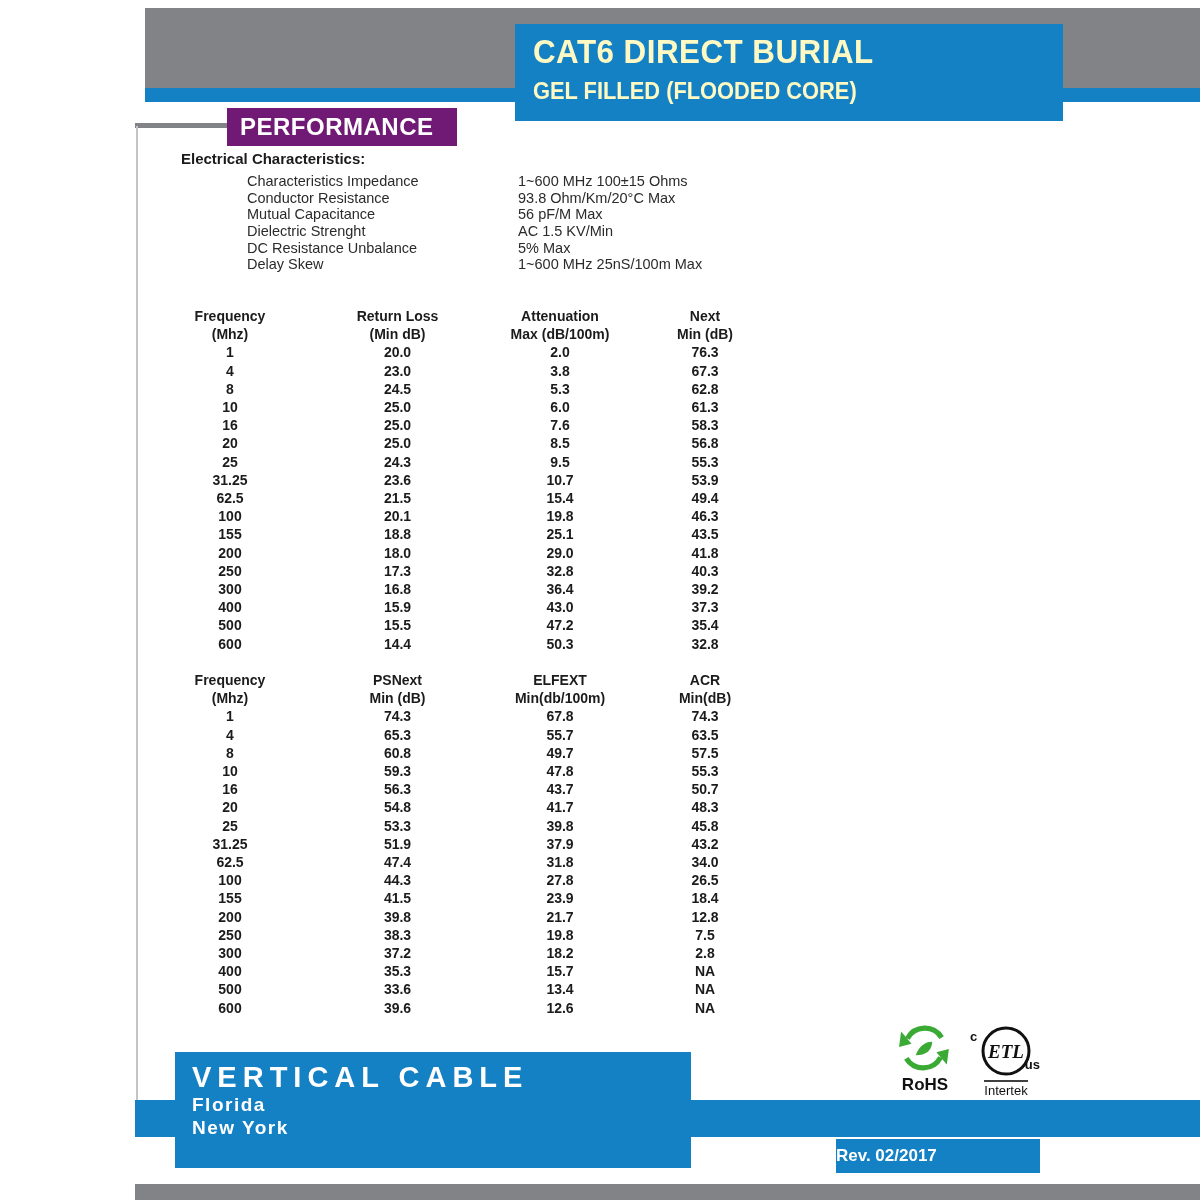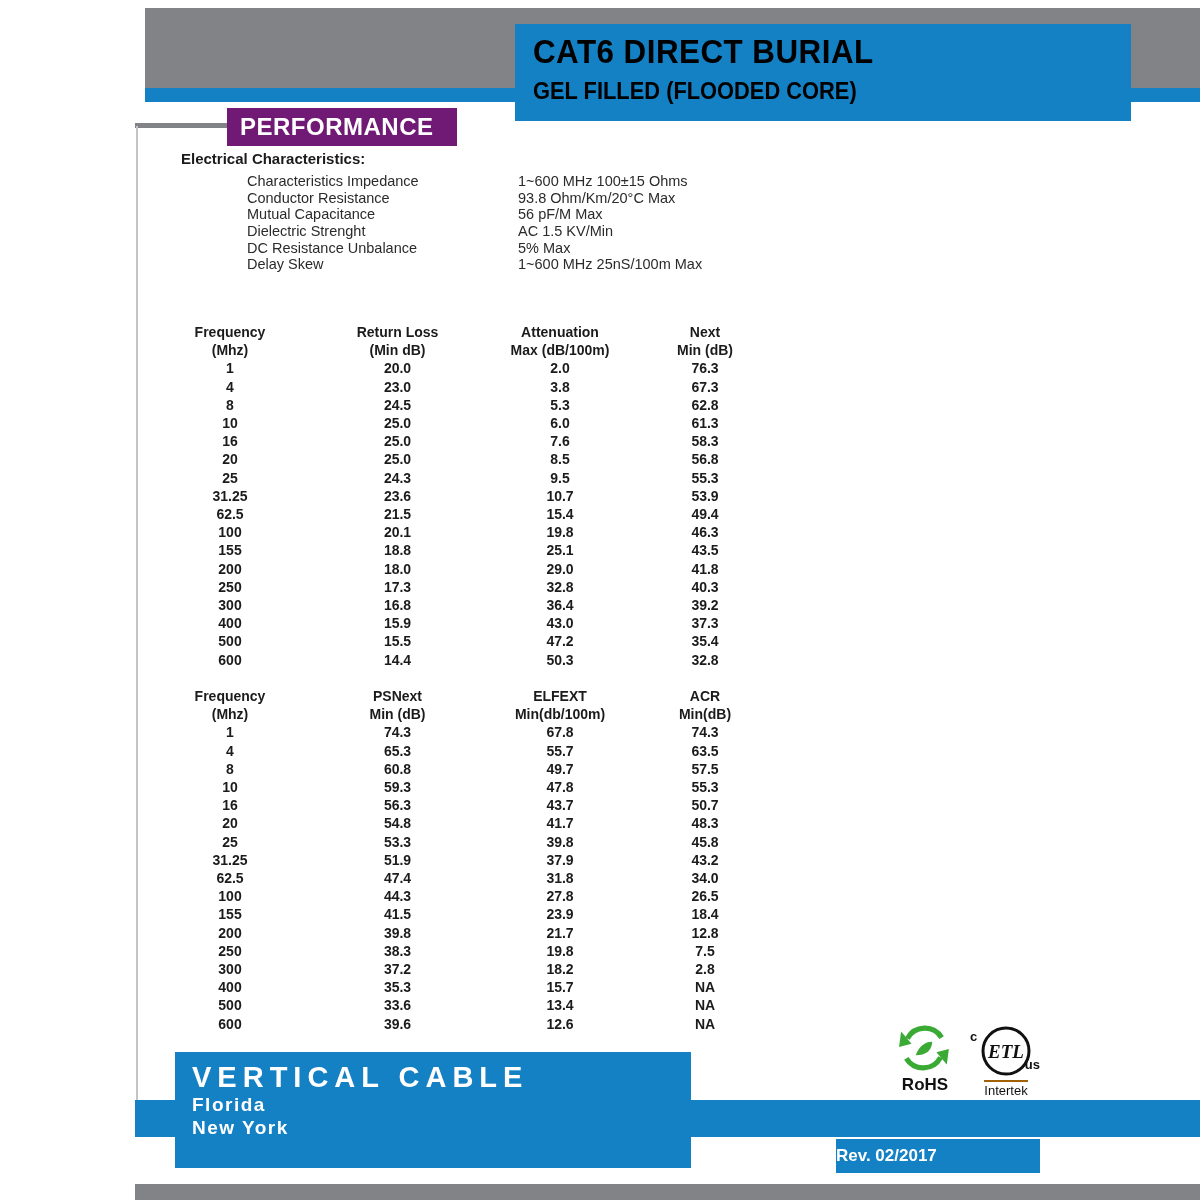--- a/index.html
+++ b/index.html
@@ -2,37 +2,37 @@
 <html><head>
 <meta charset="utf-8">
 <style>
   * { margin:0; padding:0; box-sizing:border-box; }
   html,body { width:1200px; height:1200px; background:#fff; font-family:"Liberation Sans", sans-serif; }
   .page { position:relative; width:1200px; height:1200px; background:#fff; overflow:hidden; }
 
   
   .top-gray-band { position:absolute; left:145px; top:8px; width:1055px; height:80px; background:#818386; }
   .top-blue-strip { position:absolute; left:145px; top:88px; width:1055px; height:14px; background:#1581c5; }
-  .title-box { position:absolute; left:515px; top:24px; width:616px; height:97px; background:#1581c5; color:#000000; padding:9px 8px 0 18px; }
+  .title-box { position:absolute; left:515px; top:24px; width:548px; height:97px; background:#1581c5; color:#fef9c3; padding:9px 8px 0 18px; }
   .title1 { font-size:33px; font-weight:bold; transform:scaleX(.95); transform-origin:left center; letter-spacing:.5px; }
   .title2 { font-size:23px; font-weight:bold; margin-top:7px; transform:scaleX(.95); transform-origin:left center; }
 
   .perf-line { position:absolute; left:135px; top:123px; width:93px; height:5px; background:#818386; }
   .left-rule { position:absolute; left:136px; top:126px; width:2px; height:974px; background:#c3c4c6; }
   .perf-badge { position:absolute; left:227px; top:108px; width:230px; height:38px; background:#701a75; color:#fff;
                 font-size:24px; font-weight:bold; line-height:37px; padding-left:13px; letter-spacing:.5px; }
 
   
   .elec-heading { position:absolute; left:181px; top:150px; font-size:15px; font-weight:bold; color:#1b1b1b; }
   .elec-list { position:absolute; left:247px; top:173px; }
   .elec-row { display:flex; height:16.7px; font-size:14.5px; color:#2b2b2b; }
   .elec-label { width:271px; }
 
   
-  .table { position:absolute; left:135px; width:625px; color:#1b1b1b; font-weight:bold; font-size:14px; text-align:center;margin-top:16px; }
+  .table { position:absolute; left:135px; width:625px; color:#1b1b1b; font-weight:bold; font-size:14px; text-align:center; }
   .t1 { top:307px; }
   .t2 { top:671px; }
   .t-head, .tr { display:grid; grid-template-columns:190px 145px 180px 110px; }
   .th > div { line-height:18.2px; }
   .td { line-height:18.2px; }
 
   
   .bottom-blue-band { position:absolute; left:135px; top:1100px; width:1065px; height:37px; background:#1581c5; }
   .footer-box { position:absolute; left:175px; top:1052px; width:516px; height:116px; background:#1581c5; color:#fff; padding:9px 0 0 17px; }
   .company { font-size:29px; font-weight:bold; letter-spacing:6px; }
@@ -41,21 +41,21 @@
              font-size:17px; font-weight:bold; line-height:34px; text-align:left; padding-right:18px; }
   .bottom-gray-strip { position:absolute; left:135px; top:1184px; width:1065px; height:16px; background:#818386; }
 
   
   .logos { position:absolute; left:894px; top:1023px; display:flex; gap:12px; align-items:flex-start; }
   .rohs { width:62px; text-align:center; }
   .rohs-text { font-weight:bold; font-size:17px; color:#111; margin-top:-2px; }
   .etl { width:76px; text-align:center; position:relative; padding-top:2px; }
   .etl-c { position:absolute; left:2px; top:6px; font-size:13px; font-weight:bold; color:#111; }
   .etl-us { position:absolute; right:4px; top:34px; font-size:13px; font-weight:bold; color:#111; }
-  .intertek { font-size:13px; color:#111; border-top:2px solid #a16207; display:inline-block; padding-top:1px; margin-top:-1px;text-align:center; }
+  .intertek { font-size:13px; color:#111; border-top:2px solid #404040; display:inline-block; padding-top:1px; margin-top:-1px;text-align:center; }
 </style>
 </head>
 <body>
 
 <div class="page">
 
   <div class="top-gray-band"></div>
   <div class="top-blue-strip"></div>
 
   <div class="title-box">

